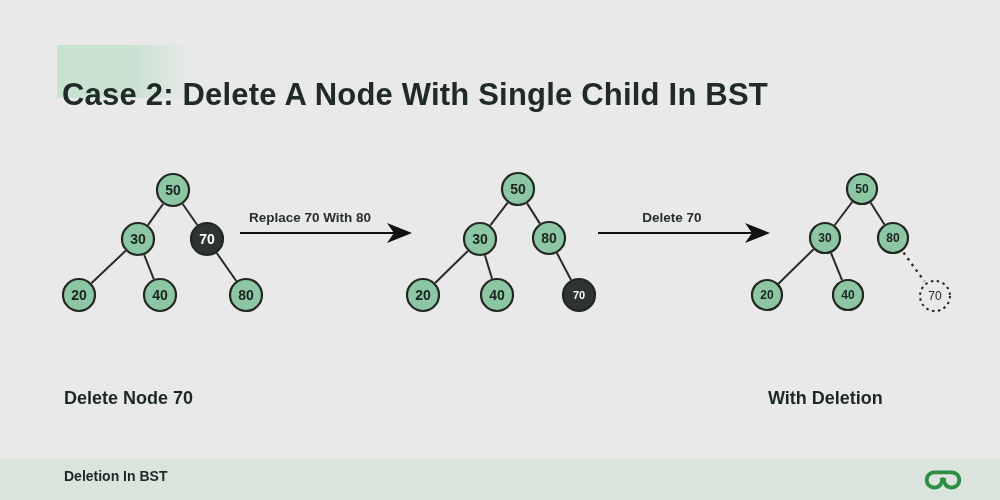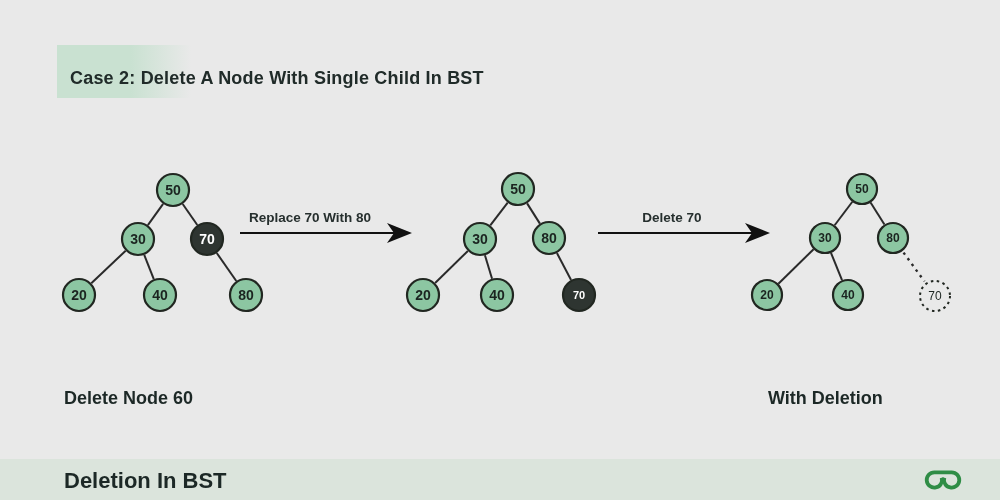--- a/index.html
+++ b/index.html
@@ -9,37 +9,37 @@
     background:#e9e9e9;
     overflow:hidden;
     font-family:"Liberation Sans","DejaVu Sans",sans-serif;
   }
   .title-highlight{
     position:absolute;left:57px;top:45px;width:134px;height:53px;
     background:linear-gradient(90deg,#c9e1d1 0%,#c9e1d1 55%,rgba(201,225,209,0) 100%);
   }
   .page-title{
     position:absolute;left:62px;top:56px;
-    font-size:18px;font-weight:700;letter-spacing:.2px;
-    color:#202b29;white-space:nowrap;margin-left:8px;
+    font-size:31px;font-weight:700;letter-spacing:.2px;
+    color:#202b29;white-space:nowrap;
   }
   .diagram-svg{position:absolute;left:0;top:0;}
   .tree-caption{
     position:absolute;top:388px;
     font-size:18px;font-weight:700;color:#1c2826;white-space:nowrap;
   }
   .caption-left{left:64px;}
   .caption-right{left:768px;}
   .footer-bar{
     position:absolute;left:0;bottom:0;width:1000px;height:41px;
     background:#dbe4dc;
   }
   .footer-text{
     position:absolute;left:64px;top:9px;
-    font-size:22px;font-weight:700;color:#1c2826;white-space:nowrap;
+    font-size:14px;font-weight:700;color:#1c2826;white-space:nowrap;
   }
   .footer-logo{position:absolute;left:922px;top:8px;width:42px;height:25px;}
 </style>
 </head>
 <body>
 
 <div class="canvas">
 
   <div class="title-highlight"></div>
   <h1 class="page-title">Case 2: Delete A Node With Single Child In BST</h1>
@@ -143,21 +143,21 @@
         <path d="M 412 233 L 387 223 L 394 233 L 387 243 Z" fill="#111111"></path>
         <text x="310" y="222" fill="#262f2e" font-size="13.5" font-weight="700" text-anchor="middle" font-family="&quot;Liberation Sans&quot;,&quot;DejaVu Sans&quot;,sans-serif">Replace 70 With 80</text>
       </g>
       <g>
         <line x1="598" y1="233" x2="752" y2="233" stroke="#111111" stroke-width="1.8"></line>
         <path d="M 770 233 L 745 223 L 752 233 L 745 243 Z" fill="#111111"></path>
         <text x="672" y="222" fill="#262f2e" font-size="13.5" font-weight="700" text-anchor="middle" font-family="&quot;Liberation Sans&quot;,&quot;DejaVu Sans&quot;,sans-serif">Delete 70</text>
       </g>
     </svg>
 
-  <div class="tree-caption caption-left">Delete Node 60</div>
+  <div class="tree-caption caption-left">Delete Node 70</div>
   <div class="tree-caption caption-right">With Deletion</div>
 
   <div class="footer-bar">
     <div class="footer-text">Deletion In BST</div>
     <svg class="footer-logo" viewBox="0 0 44 26">
       <g fill="none" stroke="#2f8d46" stroke-width="4">
         <path d="M22 5.5 L13 5.5 A8 8 0 1 0 20.6 11.2"></path>
         <path d="M22 5.5 L31 5.5 A8 8 0 1 1 23.4 11.2"></path>
       </g>
     </svg>

